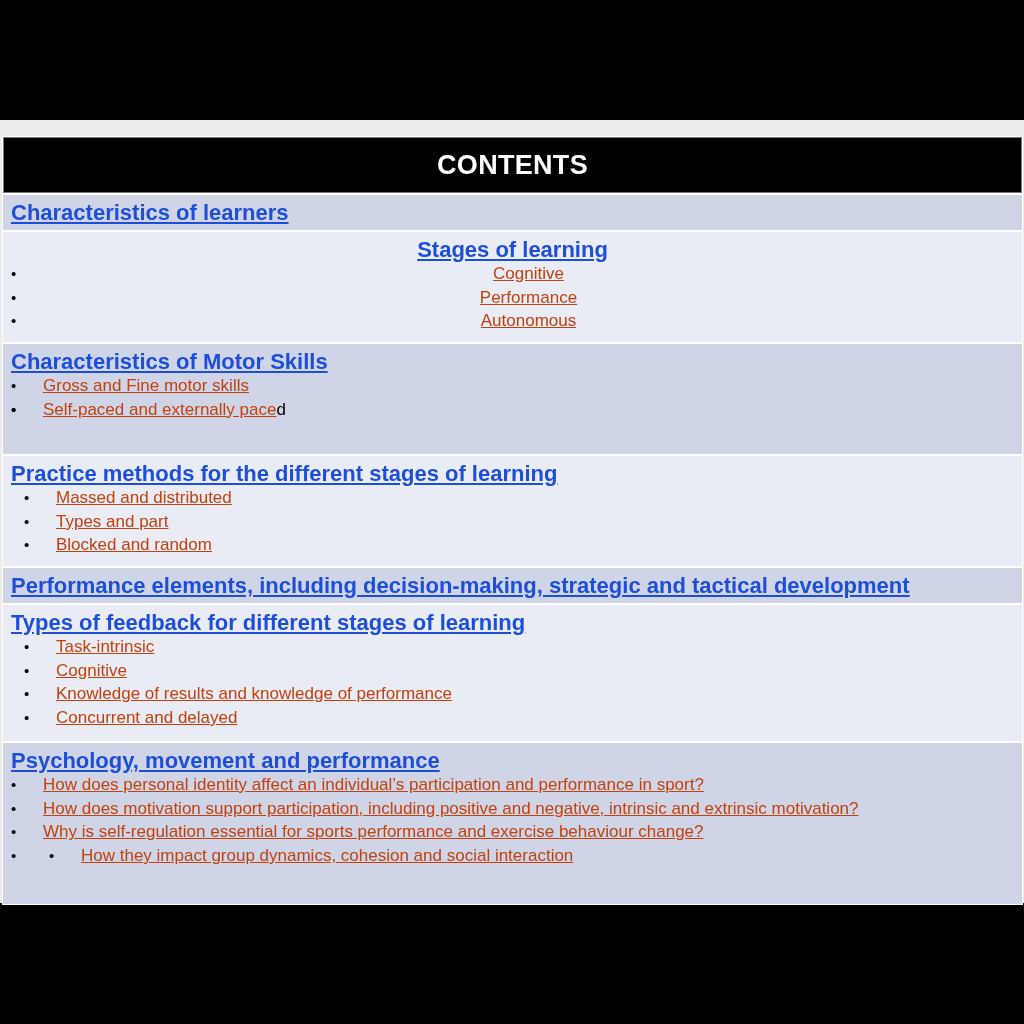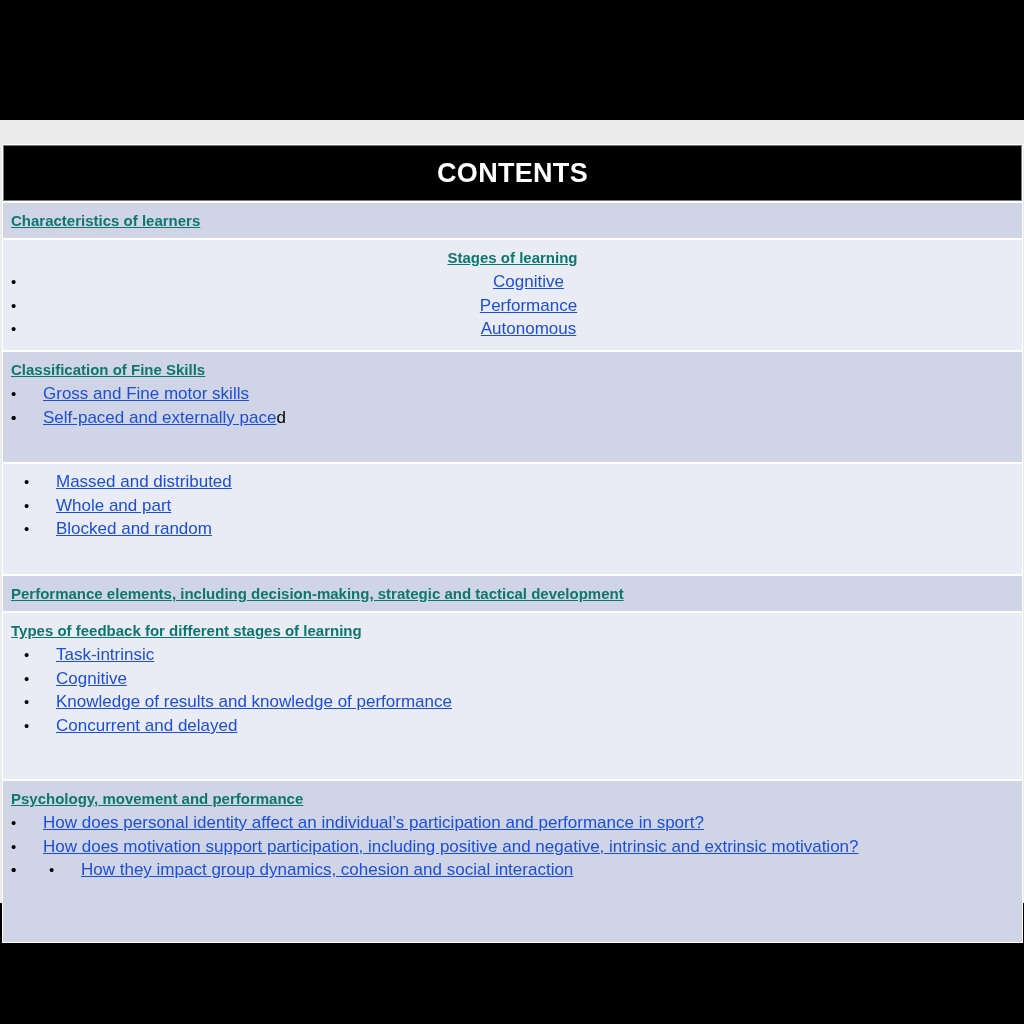--- a/index.html
+++ b/index.html
@@ -1,33 +1,33 @@
 <!DOCTYPE html>
 <html><head>
 <meta charset="utf-8">
 <style>
   html, body { margin: 0; padding: 0; background: #000; }
   body { width: 1024px; height: 1024px; position: relative; overflow: hidden;
          font-family: "Liberation Sans", "DejaVu Sans", sans-serif; }
   .slide { position: absolute; left: 0; top: 120px; width: 1024px; height: 783px;
            background: #ececec; }
-  .table { position: absolute; left: 2px; top: 24px; width: 1019px;
+  .table { position: absolute; left: 2px; top: 16px; width: 1019px;
            border: 1px solid #ffffff; background: #ffffff; }
   .header { height: 54px; background: #000; border: 1px solid #777;
             display: flex; align-items: center; justify-content: center;
             color: #fff; font-weight: bold; font-size: 27px; letter-spacing: 0.3px; }
   .row { border-top: 2px solid #ffffff; padding: 6px 8px 6px 8px; box-sizing: border-box; }
   .row.dark { background: #cfd5e7; }
   .row.light { background: #e9ebf5; }
-  .title { color: #0f766e; font-weight: bold; font-size: 15px; text-decoration: underline;
+  .title { color: #1d4ed8; font-weight: bold; font-size: 22px; text-decoration: underline;
            line-height: 24px; display: inline-block; cursor: pointer; }
   ul { list-style: none; margin: 0; padding: 0; }
   li { position: relative; line-height: 23.7px; font-size: 17px; }
   li .bullet { position: absolute; top: 0; color: #000; font-size: 15px; }
-  li a { color: #1d4ed8; text-decoration: underline; cursor: pointer; }
+  li a { color: #c2410c; text-decoration: underline; cursor: pointer; }
   li .tail { color: #000; }
   .lvl1 li { padding-left: 32px; }
   .lvl1 li .bullet { left: 0; }
   .lvl1b li { padding-left: 45px; }
   .lvl1b li .bullet { left: 13px; }
   .lvl2 li { padding-left: 70px; }
   .lvl2 li .bullet { left: 38px; }
 </style>
 </head>
 <body>
@@ -45,56 +45,57 @@
     <div class="row light" style="height:112px;text-align:center;">
       <a class="title">Stages of learning</a>
       <ul class="lvl1">
         <li><span class="bullet">•</span><a>Cognitive</a></li>
         <li><span class="bullet">•</span><a>Performance</a></li>
         <li><span class="bullet">•</span><a>Autonomous</a></li>
       </ul>
     </div>
 
     <div class="row dark" style="height:112px;">
-      <a class="title">Classification of Fine Skills</a>
+      <a class="title">Characteristics of Motor Skills</a>
       <ul class="lvl1">
         <li><span class="bullet">•</span><a>Gross and Fine motor skills</a></li>
         <li><span class="bullet">•</span></li>
         <li><span class="bullet">•</span><a>Self-paced and externally pace</a><span class="tail">d</span></li>
       </ul>
     </div>
 
     <div class="row light" style="height:112px;">
+      <a class="title">Practice methods for the different stages of learning</a>
       <ul class="lvl1b">
         <li><span class="bullet">•</span><a>Massed and distributed</a></li>
-        <li><span class="bullet">•</span><a>Whole and part</a></li>
+        <li><span class="bullet">•</span><a>Types and part</a></li>
         <li><span class="bullet">•</span><a>Blocked and random</a></li>
       </ul>
     </div>
 
     <div class="row dark" style="height:37px;text-decoration:underline;">
       <a class="title">Performance elements, including decision-making, strategic and tactical development</a>
     </div>
 
-    <div class="row light" style="height:168px;">
+    <div class="row light" style="height:138px;">
       <a class="title">Types of feedback for different stages of learning</a>
       <ul class="lvl1b">
         <li><span class="bullet">•</span><a>Task-intrinsic</a></li>
         <li><span class="bullet">•</span><a>Cognitive</a></li>
         <li><span class="bullet">•</span><a>Knowledge of results and knowledge of performance</a></li>
         <li><span class="bullet">•</span><a>Concurrent and delayed</a></li>
       </ul>
     </div>
 
     <div class="row dark" style="height:163px;">
       <a class="title">Psychology, movement and performance</a>
       <ul class="lvl1">
         <li><span class="bullet">•</span><a>How does personal identity affect an individual’s participation and performance in sport?</a></li>
         <li><span class="bullet">•</span><a>How does motivation support participation, including positive and negative, intrinsic and extrinsic motivation?</a></li>
-        <li><span class="bullet">•</span></li>
+        <li><span class="bullet">•</span><a>Why is self-regulation essential for sports performance and exercise behaviour change?</a></li>
         <li><span class="bullet">•</span></li>
       </ul>
       <ul class="lvl2">
         <li><span class="bullet">•</span><a>How they impact group dynamics, cohesion and social interaction</a></li>
       </ul>
     </div>
   </div>
 </div>
 
 </body></html>

